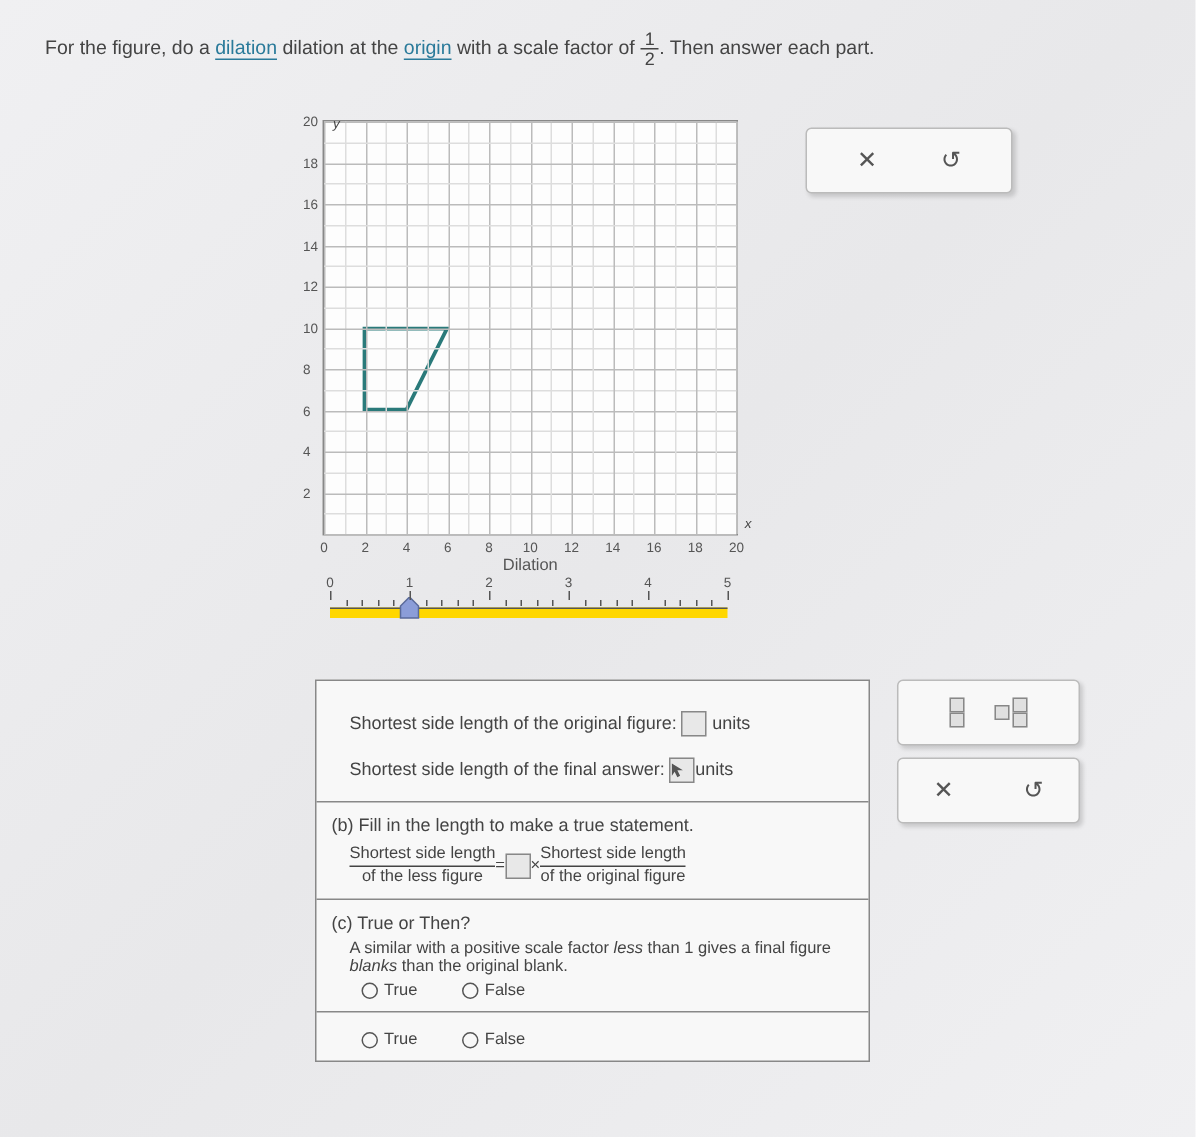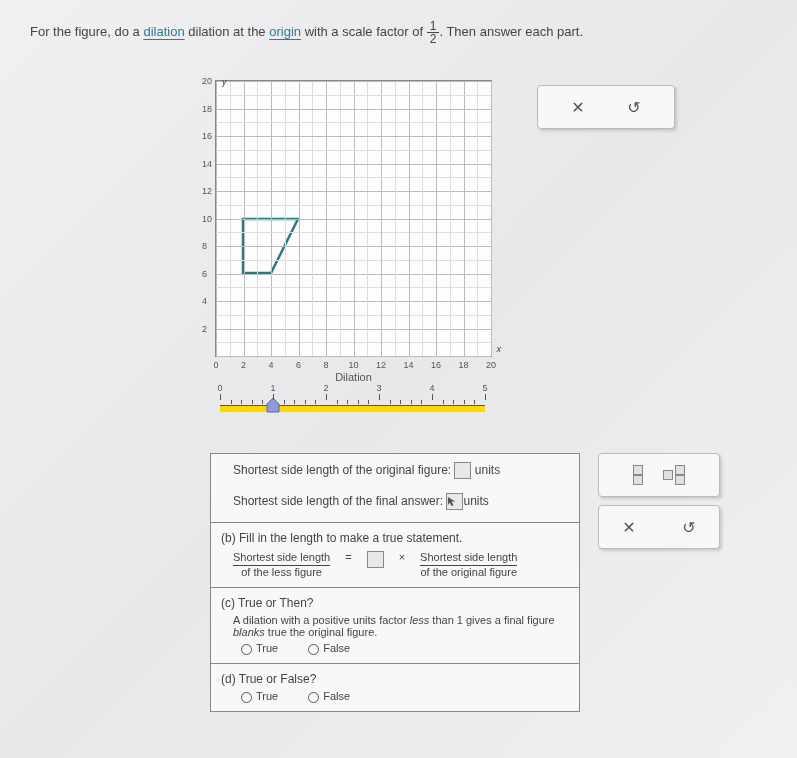--- a/index.html
+++ b/index.html
@@ -39,21 +39,21 @@
 .slider-thumb { position: absolute; width: 16px; height: 16px; top: 10px; }
 .slider-thumb svg { width: 100%; height: 100%;}
 .top-controls { display: flex; gap: 0; border: 1px solid #bbb; border-radius: 4px; background: #f8f8f8; box-shadow: 2px 2px 3px rgba(0,0,0,0.15); padding: 8px 12px; align-items: center; height: 26px; margin-left: 20px; margin-top: 10px;}
 .ctrl-btn { width: 56px; text-align: center; font-size: 16px; color: #555;}
 .questions-row { display: flex; gap: 18px; align-items: flex-start; margin-left: 180px; margin-top: 25px;}
 .question-box { background: #f8f8f8; border: 1px solid #888; font-size: 12px; width: 368px;}
 .q-section { border-bottom: 1px solid #888; padding: 8px 10px;}
 .q-section:last-child { border-bottom: none;}
 .q-content { padding-left: 12px;}
 .in-box { display: inline-block; border: 1px solid #888; background: #e8e8e8; width: 15px; height: 15px; vertical-align: middle;}
-.ratio-row { display: flex; gap: 15px; font-size: 11px;}
+.ratio-row { display: flex; align-items: center; gap: 0; font-size: 11px;}
 .ratio-frac { display: inline-flex; flex-direction: column; text-align: center; line-height: 1.2;}
 .ratio-frac .top { border-bottom: 1px solid #444; padding-bottom: 1px;}
 .radio-row { display: flex; gap: 30px; align-items: center; margin-top: 4px; font-size: 11px; padding-left: 20px;}
 .radio { display: inline-block; width: 9px; height: 9px; border: 1px solid #555; border-radius: 50%; margin-right: 4px; vertical-align: middle;}
 .side-panel { display: flex; flex-direction: column; gap: 8px;}
 .side-box { border: 1px solid #bbb; border-radius: 4px; background: #f8f8f8; box-shadow: 2px 2px 3px rgba(0,0,0,0.15); padding: 8px 10px; display: flex; align-items: center; gap: 20px; justify-content: center; height: 26px; width: 100px;}
 .mini-frac { display: inline-flex; flex-direction: column; align-items: center; line-height: 1; font-size: 10px;}
 .mini-frac .n { border-bottom: 1px solid #444; }
 .mini-frac .sq { width: 8px; height: 8px; border: 1px solid #888; background: #e0e0e0; display: inline-block;}
 .cursor-icon { display: inline-block; width: 11px; height: 11px; vertical-align: middle;}
@@ -186,21 +186,21 @@
   <div class="top-controls">
     <div class="ctrl-btn">✕</div>
     <div class="ctrl-btn">↺</div>
   </div>
 </div>
 
 <div class="questions-row">
   <div class="question-box">
 
     <div class="q-section">
-      <div class="q-content" style="margin-top:0;">
+      <div class="q-content" style="margin-top:12px;">
         <span>Shortest side length of the original figure: </span><span class="in-box"></span><span> units</span>
       </div>
       <div class="q-content" style="margin-top:14px; margin-bottom:4px;">
         <span>Shortest side length of the final answer: </span><span class="in-box"><svg class="cursor-icon" viewBox="0 0 12 12">
               <path d="M1,1 L1,10 L3,7 L5,11 L7,10 L5,6 L9,6 Z" fill="#555"></path>
             </svg></span><span>units</span>
       </div>
     </div>
 
     <div class="q-section">
@@ -216,30 +216,29 @@
         <span class="ratio-frac">
           <span class="top">Shortest side length</span>
           <span>of the original figure</span>
         </span>
       </div>
     </div>
 
     <div class="q-section">
       <div>(c) True or Then?</div>
       <div class="q-content" style="font-size:11px; margin-top:4px;">
-        <span>A dilation with a positive units factor </span><span class="italic">less</span><span> than 1 gives a final figure </span><span class="italic">blanks</span><span> true the original figure.</span>
+        <span>A similar with a positive scale factor </span><span class="italic">less</span><span> than 1 gives a final figure </span><span class="italic">blanks</span><span> than the original blank.</span>
       </div>
       <div class="radio-row">
         <span><span class="radio"></span><span>True</span></span>
         <span><span class="radio"></span><span>False</span></span>
       </div>
     </div>
 
     <div class="q-section">
-      <div>(d) True or False?</div>
       <div class="radio-row">
         <span><span class="radio"></span><span>True</span></span>
         <span><span class="radio"></span><span>False</span></span>
       </div>
     </div>
 
   </div>
 
   <div class="side-panel">
     <div class="side-box">

